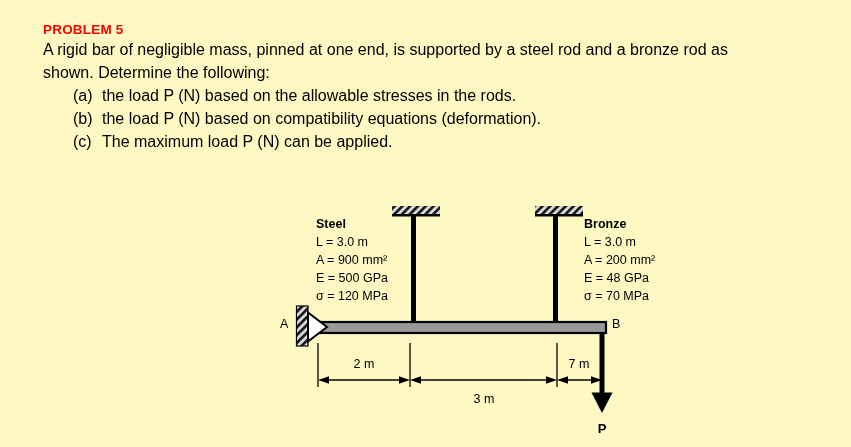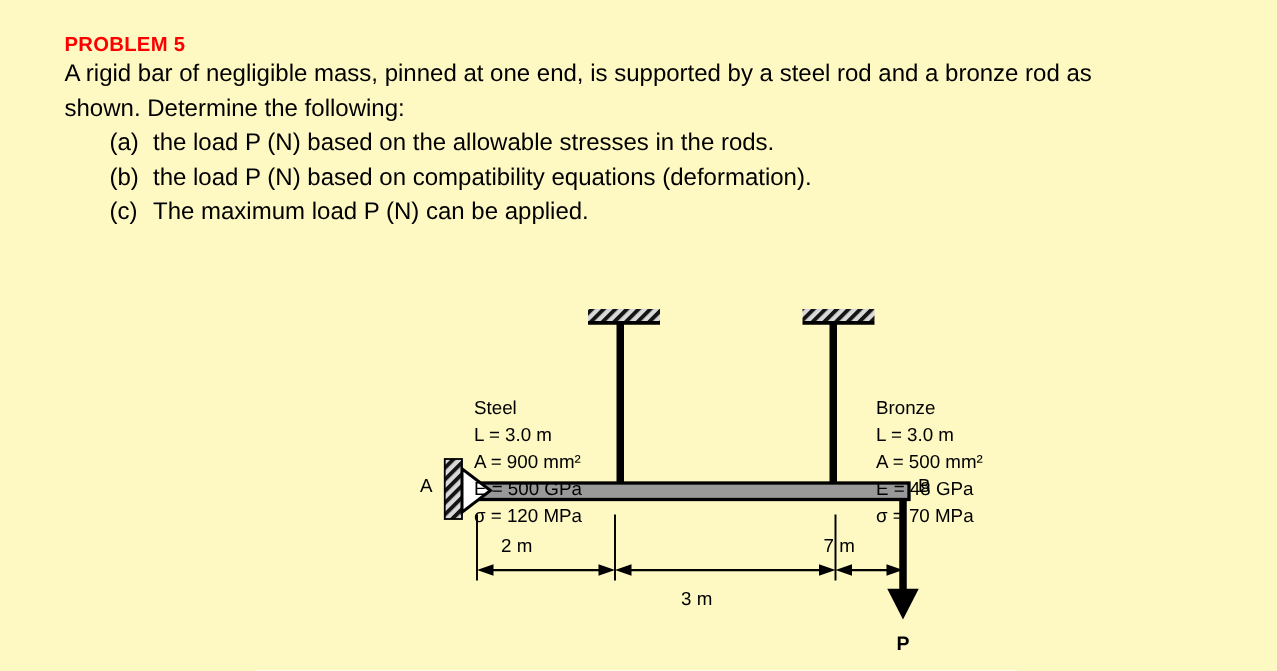--- a/index.html
+++ b/index.html
@@ -25,27 +25,27 @@
   .item.i0 { top: 87px; }
   .item.i1 { top: 110px; }
   .item.i2 { top: 133px; }
 
   
   .diagram-svg { position: absolute; left: 0; top: 0; }
 
   .spec { position: absolute; top: 215px; font-size: 12.5px; line-height: 18px; white-space: nowrap; }
   .spec.steel { left: 316px; }
   .spec.bronze { left: 584px; }
-  .spec .title { font-weight: normal; margin-top: 48px; }
+  .spec .title { font-weight: bold; }
 
   .endlabel { position: absolute; font-size: 12.5px; }
   .endlabel.a { left: 280px; top: 317px; }
   .endlabel.b { left: 612px; top: 317px; }
 
-  .dimlabel { position: absolute; top: 357px; width: 60px; font-size: 12.5px; }
+  .dimlabel { position: absolute; top: 357px; width: 60px; text-align: center; font-size: 12.5px; }
   .dimlabel.d1 { left: 334px; }
   .dimlabel.d2 { left: 454px; margin-top: 35px; }
   .dimlabel.d3 { left: 549px; }
 
   .loadlabel { position: absolute; left: 582px; top: 421px; width: 40px; text-align: center; font-size: 13px; font-weight: bold; }
 </style>
 </head>
 <body>
 
 <div class="page">
@@ -129,21 +129,21 @@
     <div class="title">Steel</div>
     <div>L = 3.0 m</div>
     <div>A = 900 mm²</div>
     <div>E = 500 GPa</div>
     <div>σ = 120 MPa</div>
   </div>
 
   <div class="spec bronze">
     <div class="title">Bronze</div>
     <div>L = 3.0 m</div>
-    <div>A = 500 mm²</div>
+    <div>A = 200 mm²</div>
     <div>E = 48 GPa</div>
     <div>σ = 70 MPa</div>
   </div>
 
   <div class="endlabel a">A</div>
   <div class="endlabel b">B</div>
 
   <div class="dimlabel d1">2 m</div>
   <div class="dimlabel d2">3 m</div>
   <div class="dimlabel d3">7 m</div>

